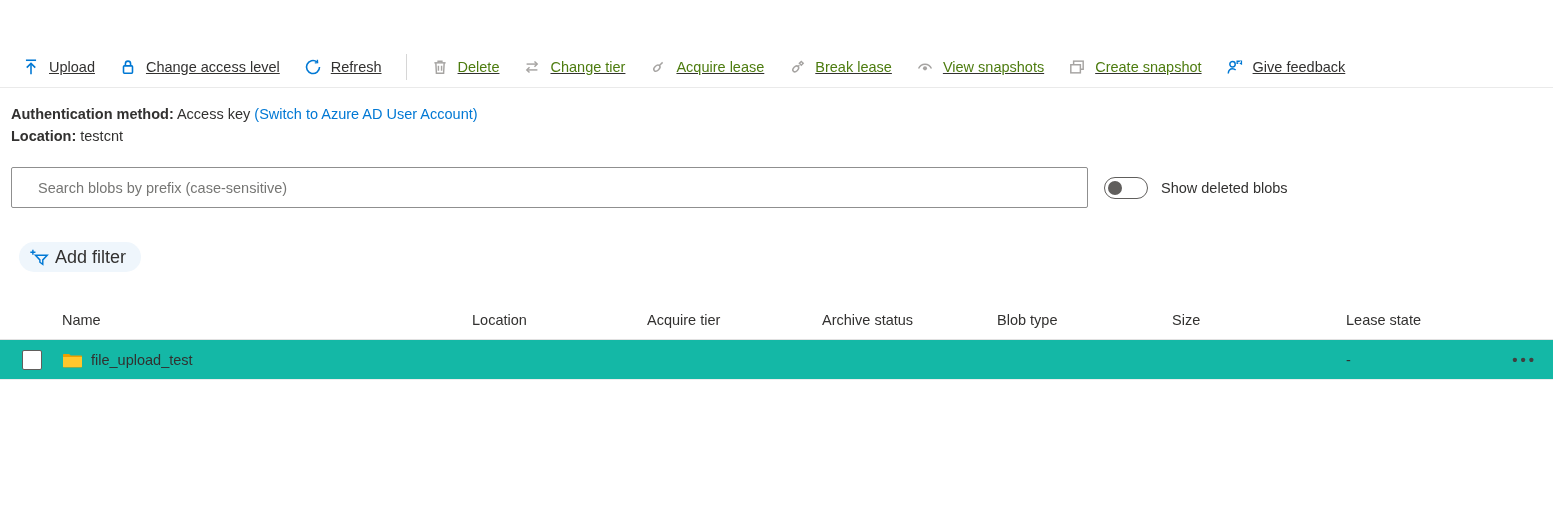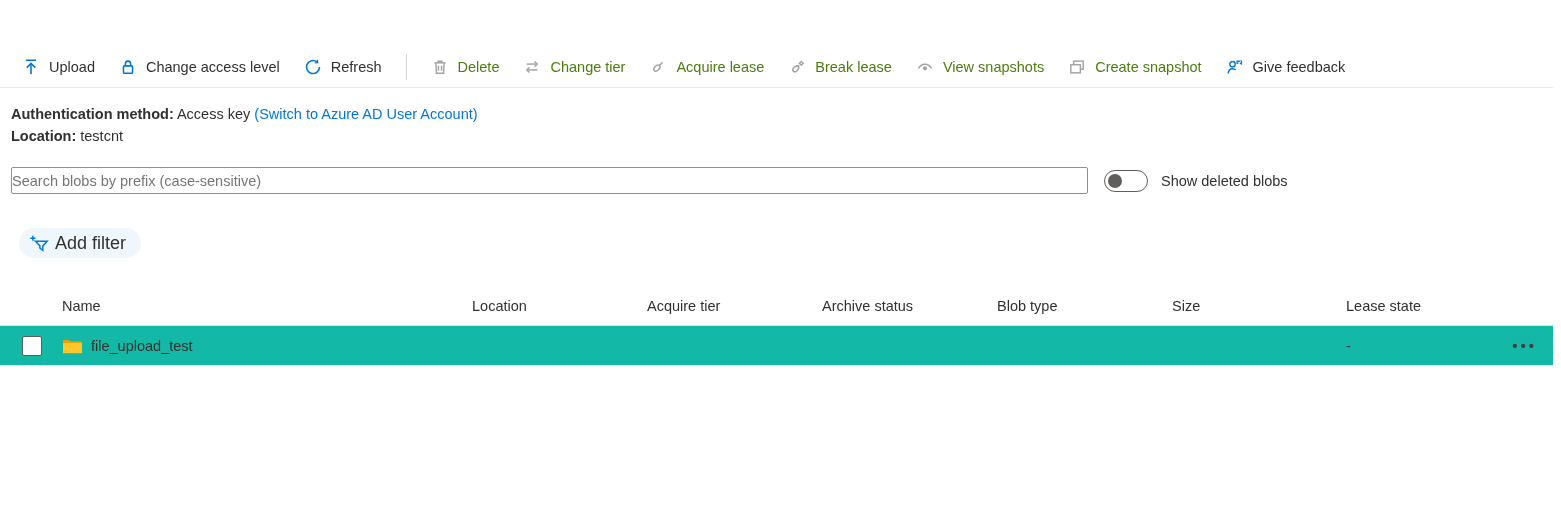--- a/index.html
+++ b/index.html
@@ -11,37 +11,37 @@
     font-size: 14.5px;
   }
   .page { width: 1553px; }
 
   
   .toolbar {
     margin-top: 46px; height: 42px; width: 1553px;
     display: flex; align-items: center; column-gap: 24px;
     padding-left: 22px; border-bottom: 1px solid #eaeaea;
   }
-  .tb-item { display: inline-flex; align-items: center; gap: 9px; cursor: pointer; white-space: nowrap; }
+  .tb-item { display: inline-flex; align-items: center; gap: 9px; cursor: pointer; white-space: nowrap; text-decoration: underline; }
   .tb-item .lbl { color: #323130; }
   .tb-item.disabled { cursor: default; }
   .tb-item.disabled .lbl { color: #4d7c0f; }
   .tb-divider { width: 1px; height: 26px; background: #d6d6d6; }
   .icon svg { display: block; }
 
   
   .info { margin: 15px 0 0 11px; line-height: 22px; }
   .info b { font-weight: bold; }
   .link { color: #0078d4; cursor: pointer; text-decoration: none; }
 
   
   .search-row { margin: 20px 0 0 11px; display: flex; align-items: center; }
   .search-input {
-    width: 1077px; height: 27px; border: 1px solid #8f8f8f; border-radius: 2px;
-    padding: 0 0; font-family: "Liberation Sans", sans-serif; font-size: 14.5px;
+    width: 1077px; height: 41px; border: 1px solid #8f8f8f; border-radius: 2px;
+    padding: 0 26px; font-family: "Liberation Sans", sans-serif; font-size: 14.5px;
     color: #323130; outline: none;
   }
   .search-input::placeholder { color: #767674; }
   .toggle {
     margin-left: 16px; width: 44px; height: 22px; border: 1px solid #605e5c;
     border-radius: 11px; position: relative; background: #fff; cursor: pointer; flex: none;
   }
   .toggle .knob {
     position: absolute; left: 3px; top: 3px; width: 14px; height: 14px;
     border-radius: 50%; background: #605e5c;

